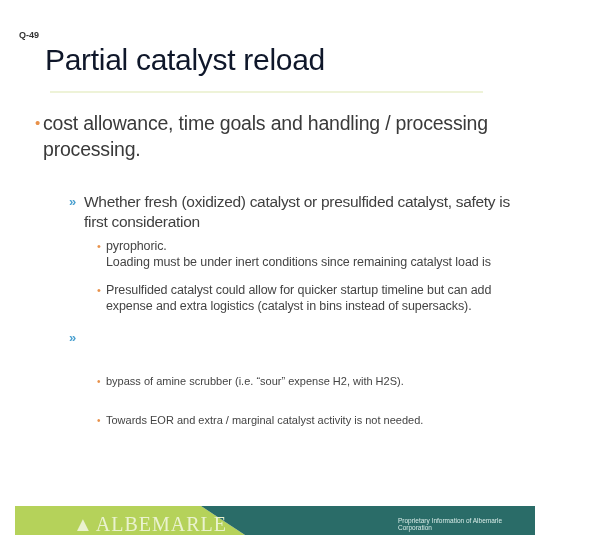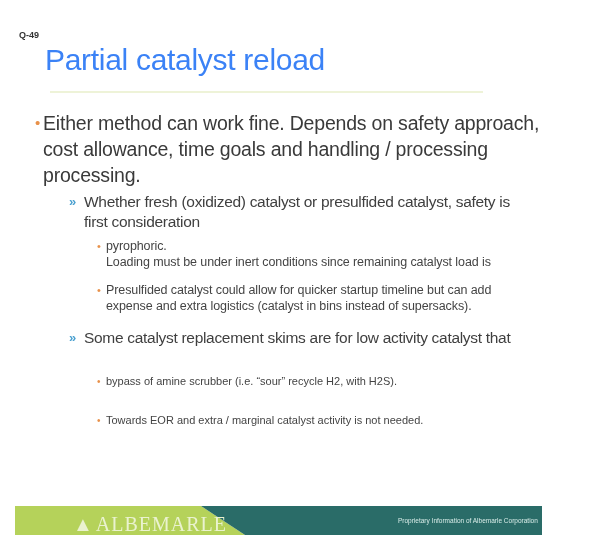--- a/index.html
+++ b/index.html
@@ -4,21 +4,21 @@
   <style>
     html, body { margin: 0; padding: 0; }
     body {
       width: 601px; height: 535px; background: #ffffff; position: relative; overflow: hidden;
       font-family: "Liberation Sans", sans-serif; color: #3a3a3a;
     }
     .slide-id {
       position: absolute; left: 19px; top: 30px; font-size: 9px; font-weight: bold; color: #333;
     }
     .title {
-      position: absolute; left: 45px; top: 43px; font-size: 30px; color: #3b82f6; letter-spacing: -0.3px;
+      position: absolute; left: 45px; top: 43px; font-size: 30px; color: #0f172a; letter-spacing: -0.3px;
     }
     .title-rule {
       position: absolute; left: 50px; top: 91px; width: 433px; height: 2px; background: #eef3d8;
     }
     .content { position: absolute; left: 0; top: 100px; width: 601px; }
     .l1 {
       position: absolute; left: 43px; width: 530px; font-size: 19.5px; line-height: 26px; color: #3a3a3a; letter-spacing: -0.2px;
     }
     .l1 .bullet { position: absolute; left: -8px; top: 0; color: #e8914a; font-size: 15px; }
     .l2 {
@@ -27,21 +27,21 @@
     .l2 .bullet { position: absolute; left: -15px; top: 0; color: #4aa0d0; font-size: 13px; font-weight: bold; }
     .l3 {
       position: absolute; left: 106px; width: 470px; font-size: 12.5px; line-height: 16px; color: #444; letter-spacing: -0.1px;
     }
     .l3 .bullet { position: absolute; left: -9px; top: 0; color: #e8914a; font-size: 11px; }
     .l4 {
       position: absolute; left: 106px; width: 470px; font-size: 11px; line-height: 15px; color: #444;
     }
     .l4 .bullet { position: absolute; left: -9px; top: 0; color: #e8914a; font-size: 10px; }
     .footer {
-      position: absolute; left: 15px; top: 506px; width: 520px; height: 29px; overflow: hidden; padding-left: 7px;
+      position: absolute; left: 15px; top: 506px; width: 520px; height: 29px; overflow: hidden;
     }
     .footer-green {
       position: absolute; left: 0; top: 0; width: 230px; height: 29px; background: #b5d25a;
       clip-path: polygon(0 0, 186px 0, 230px 29px, 0 29px);
     }
     .footer-teal {
       position: absolute; left: 186px; top: 0; width: 374px; height: 29px; background: #2a6c68;
       clip-path: polygon(0 0, 374px 0, 374px 29px, 44px 29px);
     }
     .logo {
@@ -58,21 +58,20 @@
 
 <div>
   <div class="slide-id">Q-49</div>
   <div class="title">Partial catalyst reload</div>
   <div class="title-rule"></div>
 
   <div class="content">
 
     <div class="l1" style="top:10px">
       <span class="bullet">•</span>
-      <div>Either method can work fine. Depends on safety approach,</div>
       <div>cost allowance, time goals and handling / processing</div>
       <div>processing.</div>
     </div>
 
     <div class="l2" style="top:92px">
       <span class="bullet">»</span>
       <div>Whether fresh (oxidized) catalyst or presulfided catalyst, safety is</div>
       <div>first consideration</div>
     </div>
 
@@ -83,26 +82,25 @@
     </div>
 
     <div class="l3" style="top:182px">
       <span class="bullet">•</span>
       <div>Presulfided catalyst could allow for quicker startup timeline but can add</div>
       <div>expense and extra logistics (catalyst in bins instead of supersacks).</div>
     </div>
 
     <div class="l2" style="top:228px">
       <span class="bullet">»</span>
-      <div>Some catalyst replacement skims are for low activity catalyst that</div>
     </div>
 
     <div class="l4" style="top:274px">
       <span class="bullet">•</span>
-      <div>bypass of amine scrubber (i.e. “sour” recycle H2, with H2S).</div>
+      <div>bypass of amine scrubber (i.e. “sour” expense H2, with H2S).</div>
     </div>
 
     <div class="l4" style="top:313px">
       <span class="bullet">•</span>
       <div>Towards EOR and extra / marginal  catalyst activity is not needed.</div>
     </div>
   </div>
 
   <div class="footer">
     <div class="footer-green"></div>

